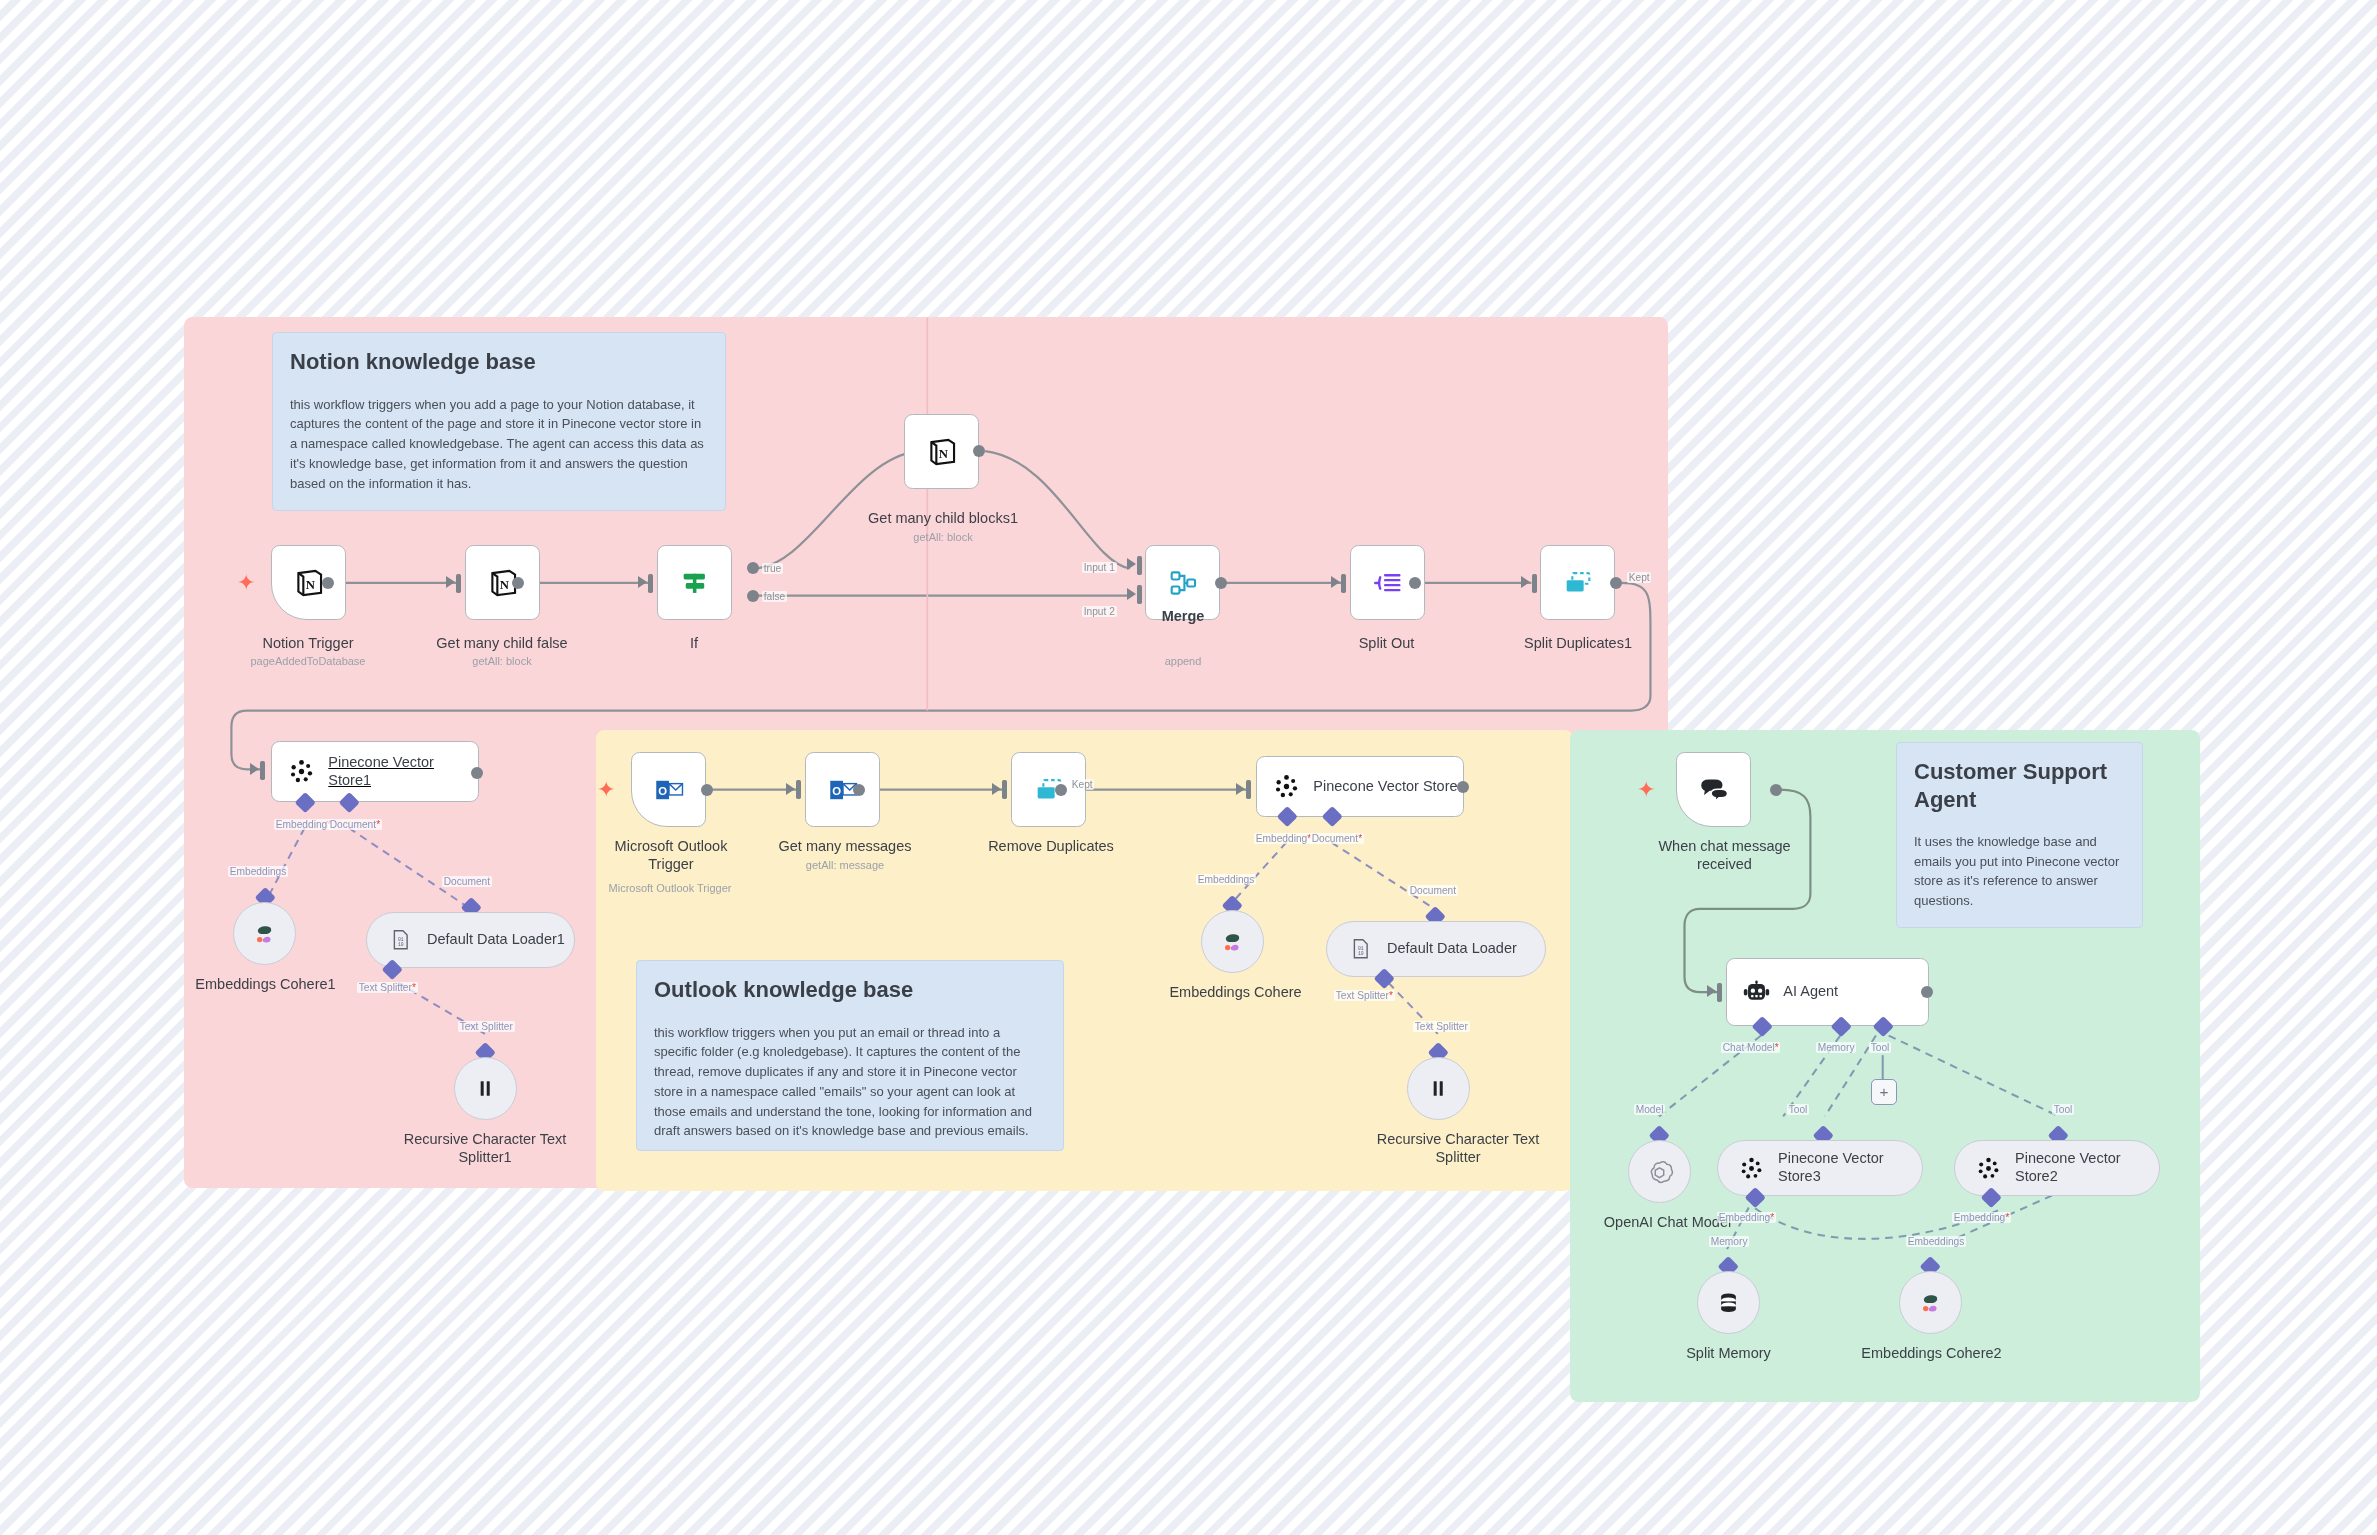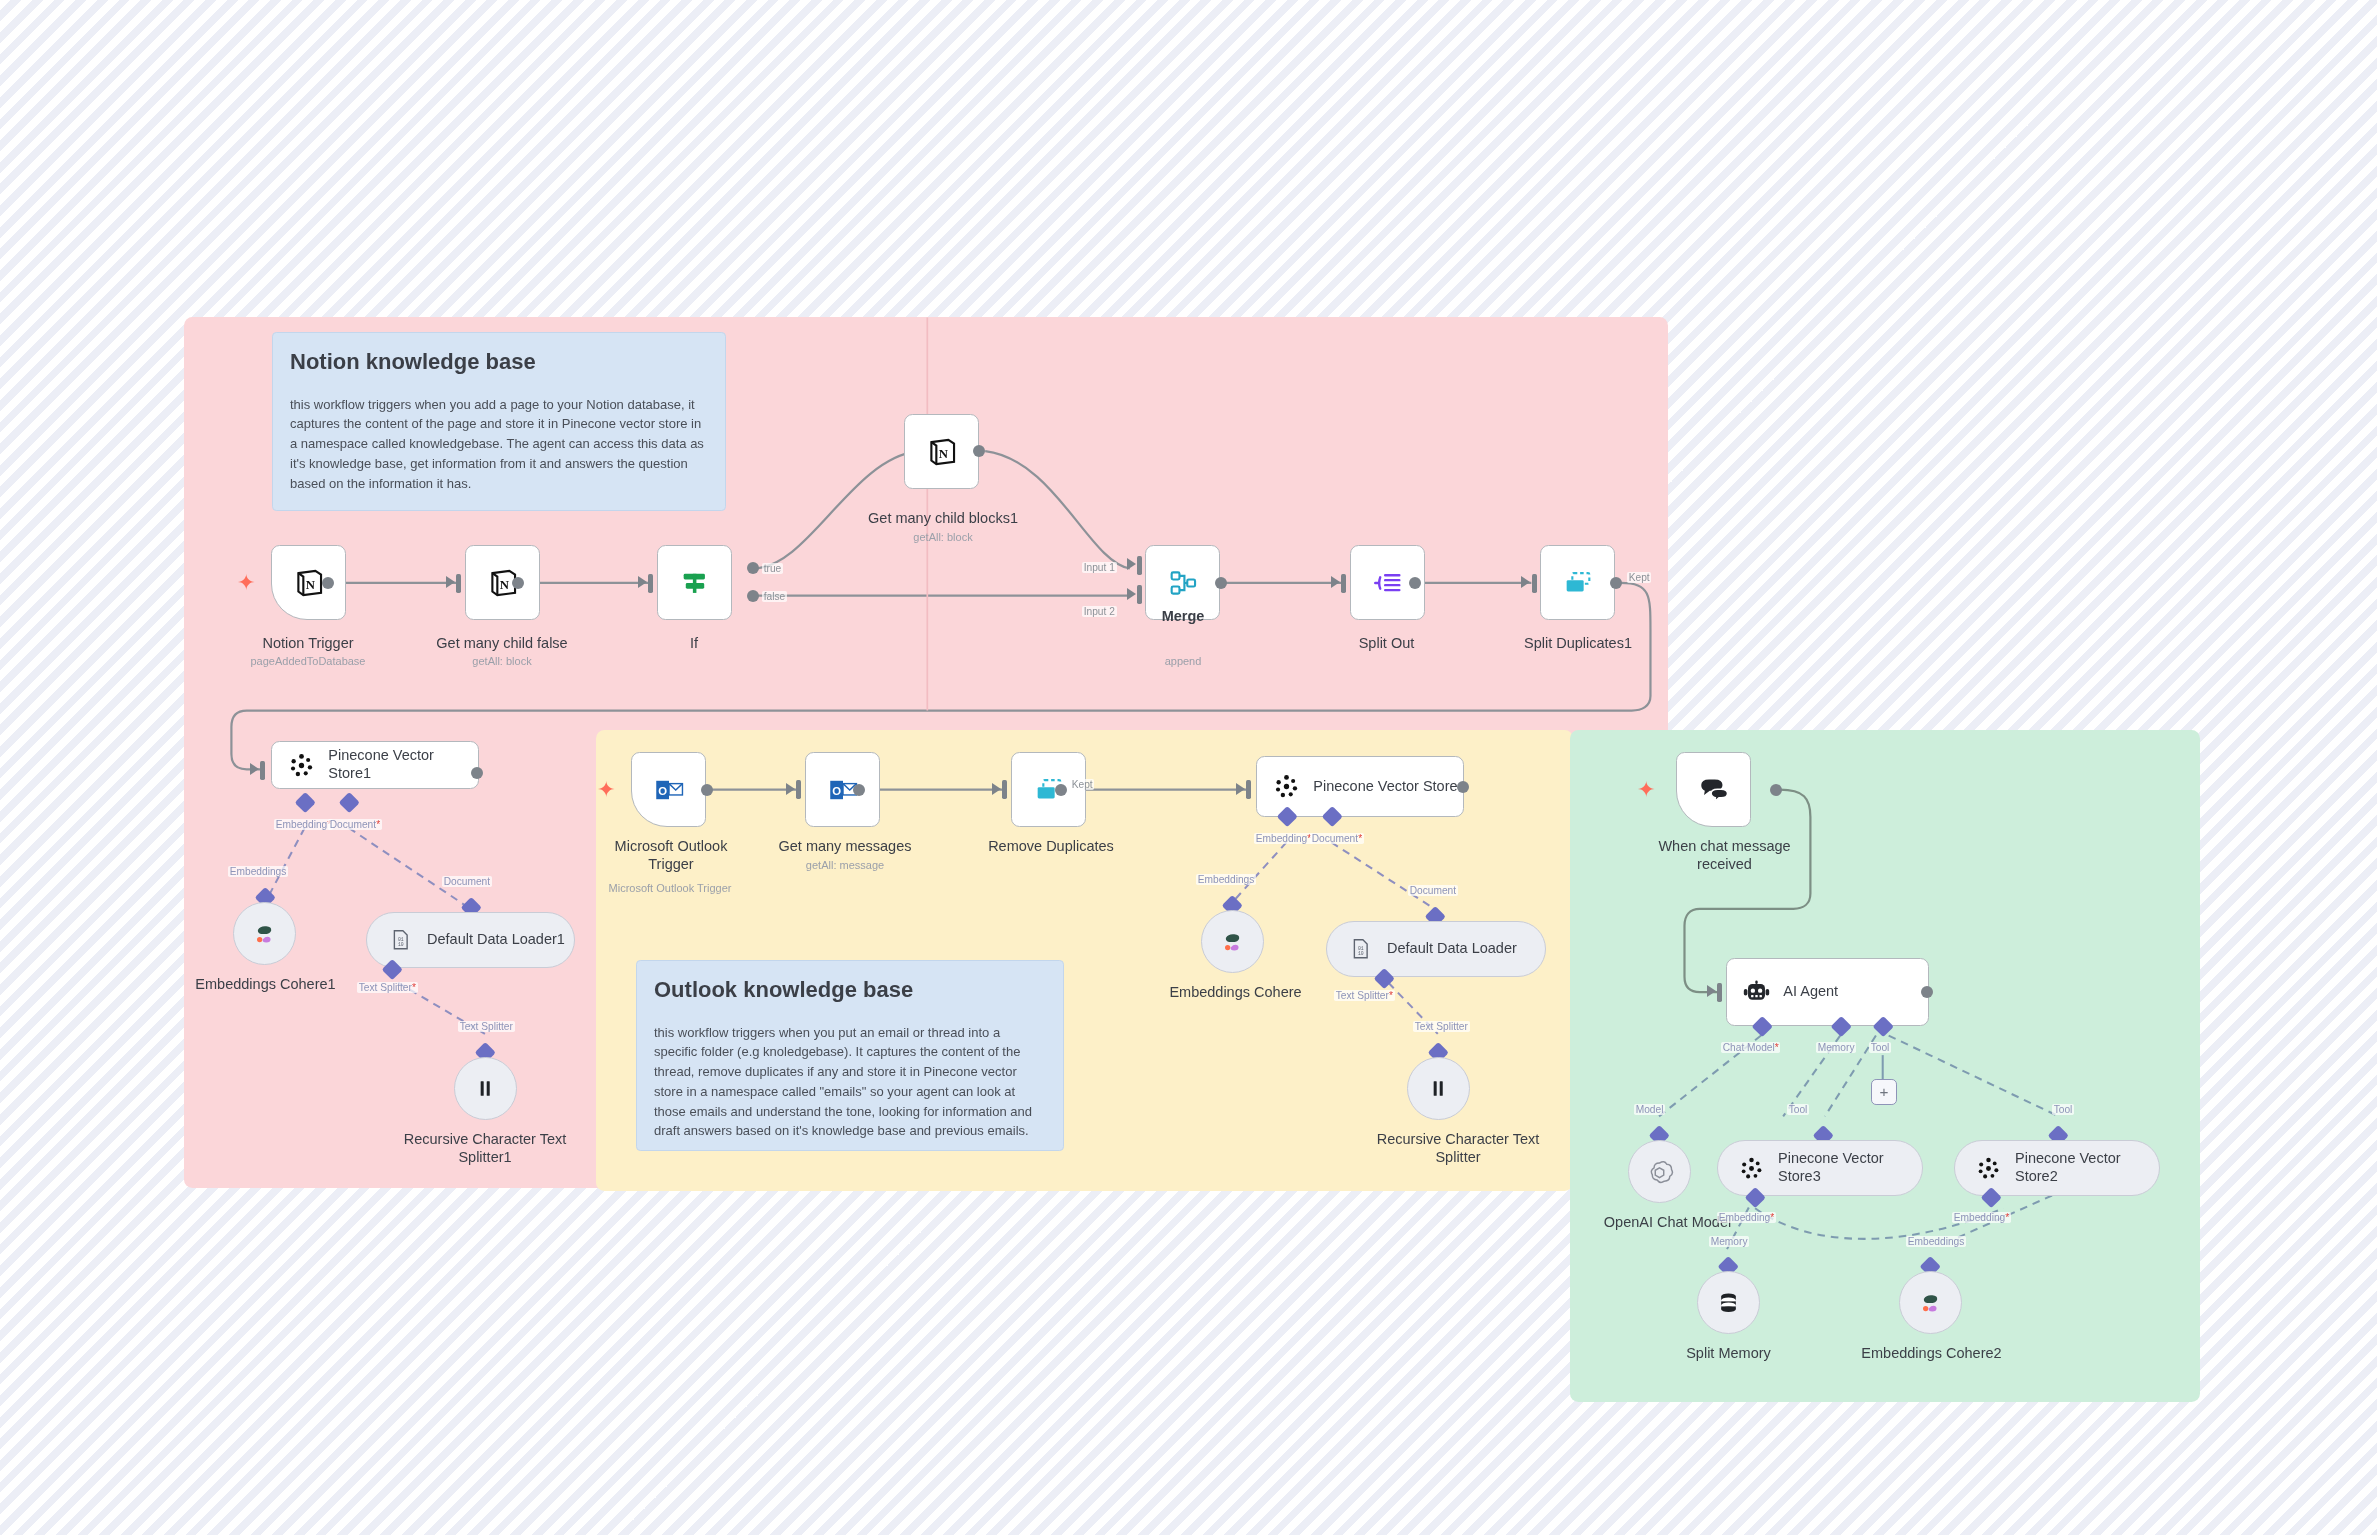--- a/index.html
+++ b/index.html
@@ -132,20 +132,24 @@
   <div class="note" style="left:272px;top:332px;width:454px;height:179px;">
     <p class="note-title">Notion knowledge base</p>
     <p class="note-body">this workflow triggers when you add a page to your Notion database, it captures the content of the page and store it in Pinecone vector store in a namespace called knowledgebase. The agent can access this data as it's knowledge base, get information from it and answers the question based on the information it has.</p>
   </div>
 
   <div class="note" style="left:636px;top:960px;width:428px;height:191px;">
     <p class="note-title">Outlook knowledge base</p>
     <p class="note-body">this workflow triggers when you put an email or thread into a specific folder (e.g knoledgebase). It captures the content of the thread, remove duplicates if any and store it in Pinecone vector store in a namespace called "emails" so your agent can look at those emails and understand the tone, looking for information and draft answers based on it's knowledge base and previous emails.</p>
   </div>
 
+  <div class="note" style="left:1896px;top:742px;width:247px;height:186px;">
+    <p class="note-title">Customer Support Agent</p>
+    <p class="note-body">It uses the knowledge base and emails you put into Pinecone vector store as it's reference to answer questions.</p>
+  </div>
 
   <div class="bolt" style="left:237px;top:572px;">✦</div>
 
   <div class="node trigger" style="left:271px;top:545px;">
     <span class="node-ico">
       <svg viewBox="0 0 48 48" width="34" height="34">
           <path d="M9 10 L33 7 L41 12 L41 38 L16 41 L9 36 Z" fill="#fff" stroke="#111" stroke-width="3"></path>
           <path d="M9 10 L16 15 L16 41" fill="none" stroke="#111" stroke-width="3"></path>
           <text x="26" y="33" font-size="18" font-family="Liberation Serif, serif" font-weight="bold" fill="#111" text-anchor="middle">N</text>
         </svg>
@@ -245,21 +249,21 @@
         <rect x="8" y="20" width="24" height="16" rx="2" fill="#2eb8d4"></rect>
       </svg>
     </span>
   </div>
   <div class="dot" style="left:1610px;top:577px;"></div>
   <div class="port-lbl" style="left:1627px;top:572px;color:#8d9298;">Kept</div>
   <div class="caption" style="left:1493px;top:634px;width:170px;">Split Duplicates1</div>
 
   <div class="arrbar" style="left:260px;top:761px;"></div>
   <div class="arrow" style="left:250px;top:763px;"></div>
-  <div class="node wide" style="left:271px;top:741px;width:208px;height:48px;">
+  <div class="node wide" style="left:271px;top:741px;width:208px;height:61px;text-decoration:underline;">
     <span class="node-ico">
       <svg viewBox="0 0 48 48" width="29" height="29" fill="#111">
         <circle cx="24" cy="9" r="4"></circle>
           <circle cx="35" cy="15" r="3.4"></circle>
           <circle cx="38" cy="27" r="3.6"></circle>
         <circle cx="31" cy="37" r="3.4"></circle>
           <circle cx="18" cy="38" r="3.6"></circle>
           <circle cx="10" cy="29" r="3.4"></circle>
         <circle cx="11" cy="17" r="3.6"></circle>
           <circle cx="24" cy="24" r="4.4"></circle>

